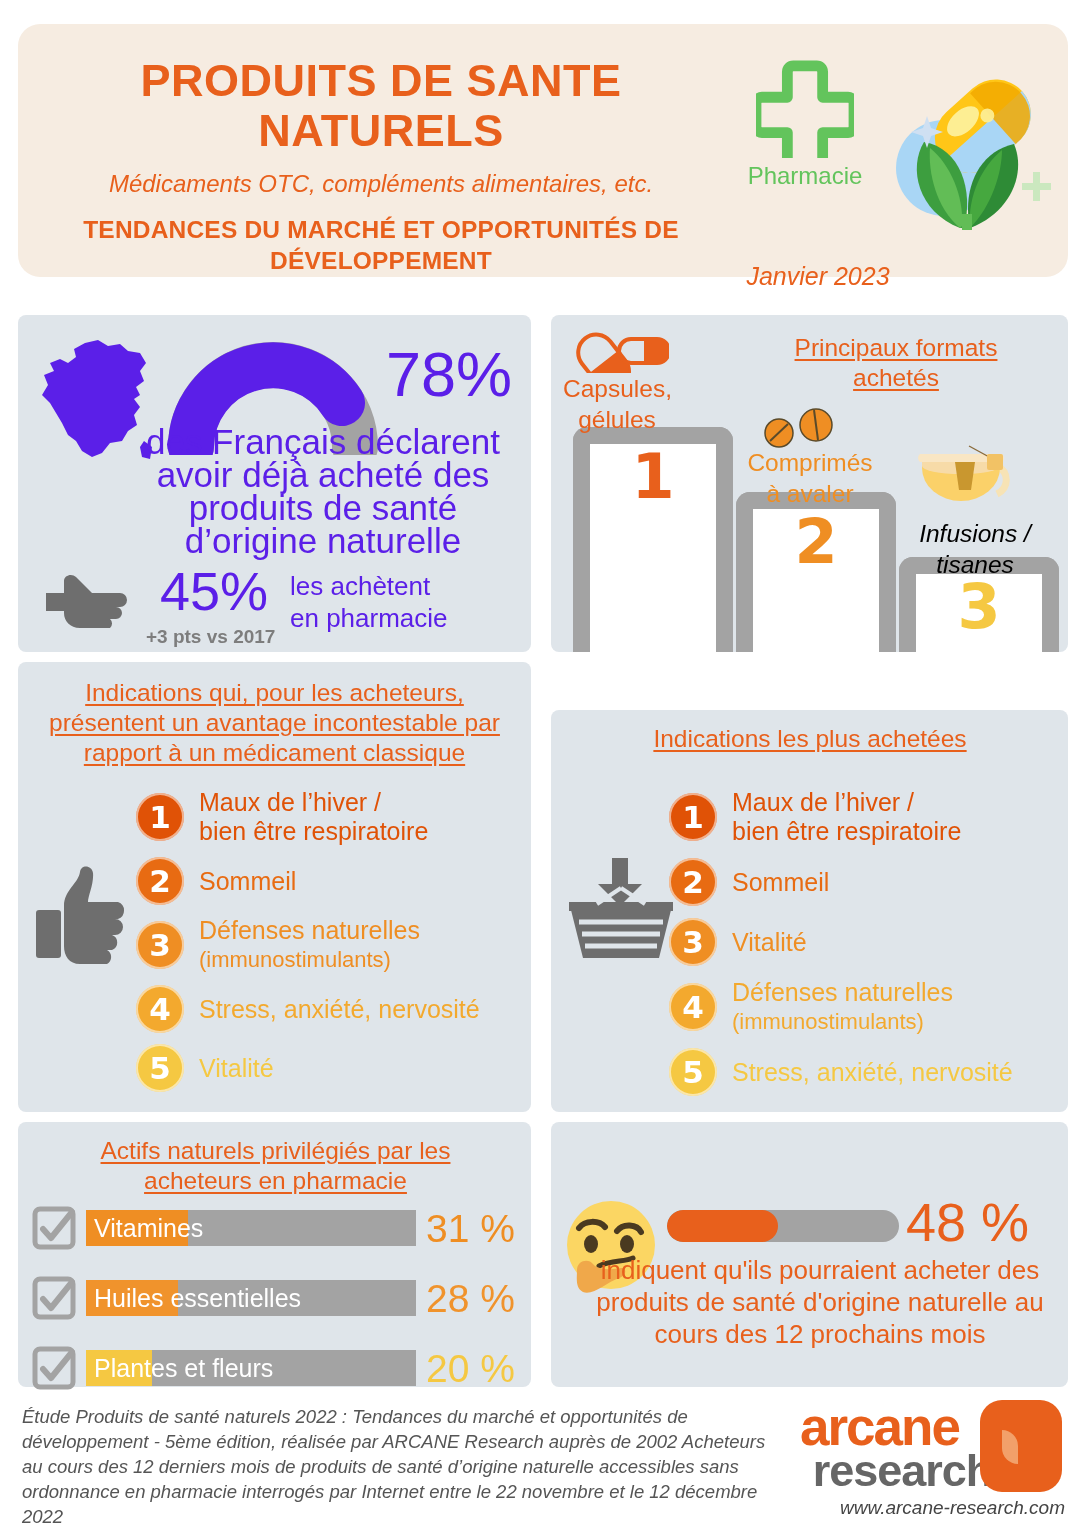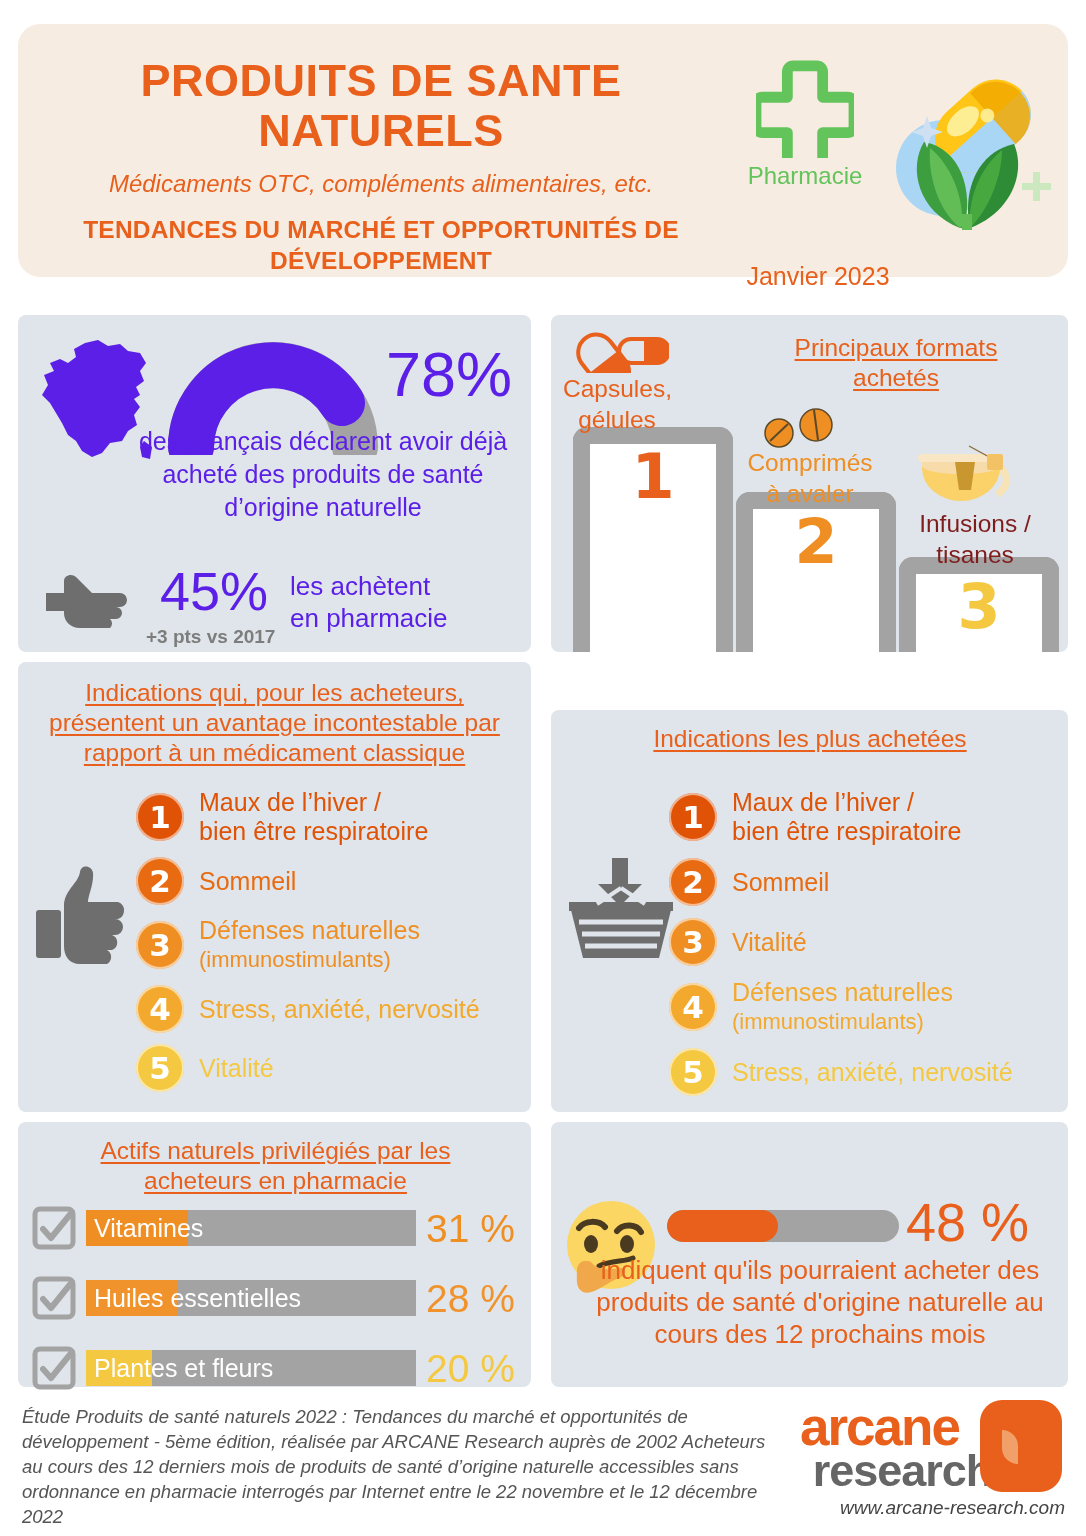--- a/index.html
+++ b/index.html
@@ -30,21 +30,21 @@
     color: #e8601c; font-weight: bold; font-size: 24.5px; line-height: 31px;
     margin-top: 16px; letter-spacing: 0.2px;
   }
   .pharm-block {
     position: absolute; left: 712px; top: 36px; width: 150px; text-align: center;
   }
   .pharm-cross { width: 98px; height: 98px; margin: 0 auto; position: relative; }
   .pharm-label { color: #63c45c; font-size: 24px; margin-top: 4px; }
   .hdr-date {
     position: absolute; left: 700px; top: 238px; width: 200px;
-    color: #e8601c; font-size: 25px; text-align: center;
+    color: #e8601c; font-size: 25px; font-style: italic; text-align: center;
   }
   .capsule-art { position: absolute; left: 860px; top: 36px; width: 175px; height: 175px; }
 
   
   .panel {
     position: absolute;
     background: #dfe5ea;
     border-radius: 8px;
   }
   .panel-title {
@@ -56,21 +56,21 @@
   
   #p1 { left: 18px; top: 315px; width: 513px; height: 337px; }
   .france { position: absolute; left: 18px; top: 22px; width: 124px; height: 128px; }
   .gauge { position: absolute; left: 145px; top: 20px; width: 220px; height: 120px; }
   .big78 {
     position: absolute; left: 368px; top: 28px;
     color: #5b1fe8; font-size: 63px; line-height: 63px; font-weight: normal;
   }
   .p1-text {
     position: absolute; left: 105px; top: 110px; width: 400px;
-    color: #5b1fe8; font-size: 25px; line-height: 33px; text-align: center;
+    color: #5b1fe8; font-size: 35px; line-height: 33px; text-align: center;
   }
   .hand { position: absolute; left: 28px; top: 258px; width: 92px; height: 56px; }
   .big45 {
     position: absolute; left: 142px; top: 249px;
     color: #5b1fe8; font-size: 54px; line-height: 54px;
   }
   .p45-text {
     position: absolute; left: 272px; top: 255px;
     color: #5b1fe8; font-size: 26px; line-height: 32px;
   }
@@ -295,21 +295,21 @@
         <span style="color: rgb(232, 96, 28); font-size: 62px;">1</span>
       </div>
       <div class="pod-label" style="left: 0px; top: 58px; width: 120px; color: rgb(232, 96, 28);">Capsules, gélules</div>
       <div class="pod-box" style="left: 185px; height: 160px; width: 160px; top: 177px; bottom: auto;">
         <span style="color: rgb(239, 142, 35); font-size: 62px;">2</span>
       </div>
       <div class="pod-label" style="left: 178px; top: 132px; width: 150px; color: rgb(239, 142, 35);">Comprimés à avaler</div>
       <div class="pod-box" style="left: 348px; height: 95px; width: 160px; top: 242px; bottom: auto;">
         <span style="color: rgb(245, 200, 66); font-size: 62px;">3</span>
       </div>
-      <div class="pod-label" style="left: 348px; top: 193px; width: 140px; color: #7f1d1d;">Infusions / tisanes</div>
+      <div class="pod-label" style="left: 348px; top: 203px; width: 140px; color: #000000; font-style: italic;">Infusions / tisanes</div>
     </div>
 </div>
 
 <div class="panel" id="p3">
   <div class="panel-title">Indications qui, pour les acheteurs, présentent un avantage incontestable par rapport à un médicament classique</div>
   <div class="thumb">
     <svg viewBox="0 0 110 102" width="110" height="102">
       <rect x="0" y="44" width="25" height="48" rx="3" fill="#6e6e6e"></rect>
       <path fill="#6e6e6e" d="M28 40 C28 24 42 18 44 6 C45 -2 56 -1 57 7 C58 18 52 30 52 36 h30 a9 9 0 0 1 0 17 h-3 a8 8 0 0 1 0 16 h-3 a8 8 0 0 1 0 15 h-5 a8 8 0 0 1 0 14 H44 C33 98 28 90 28 80 z"></path>
     </svg>

